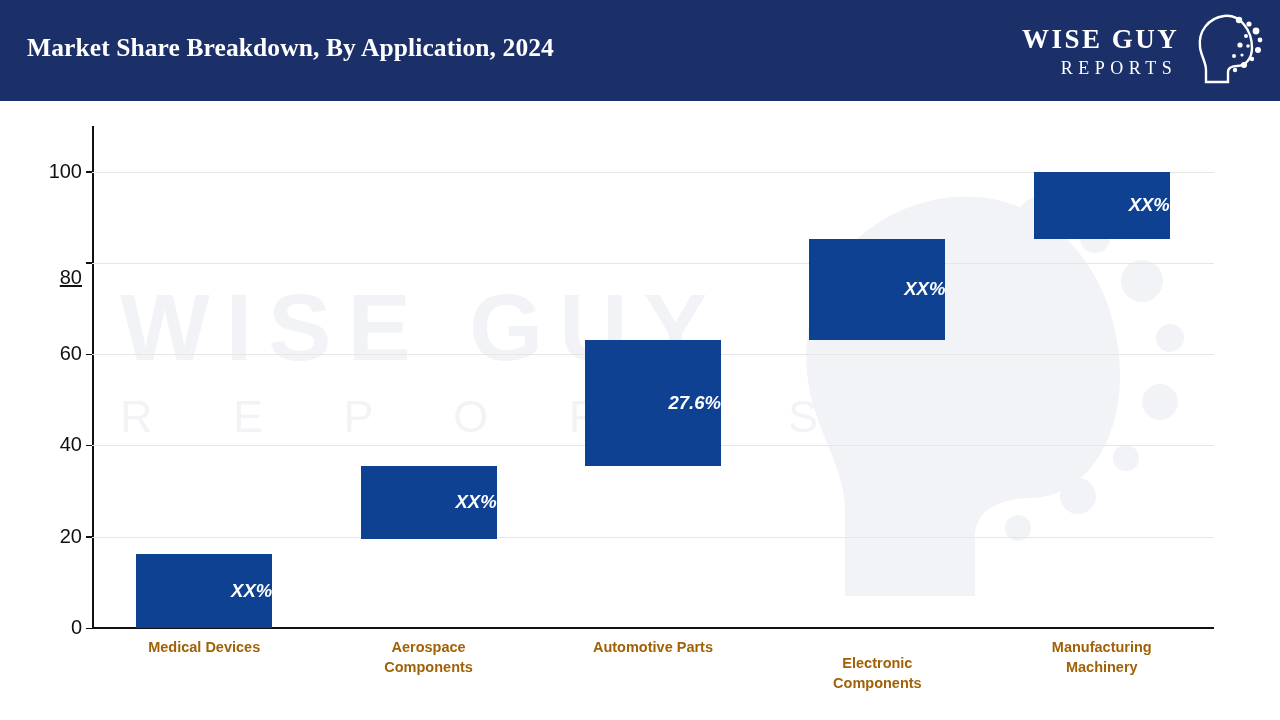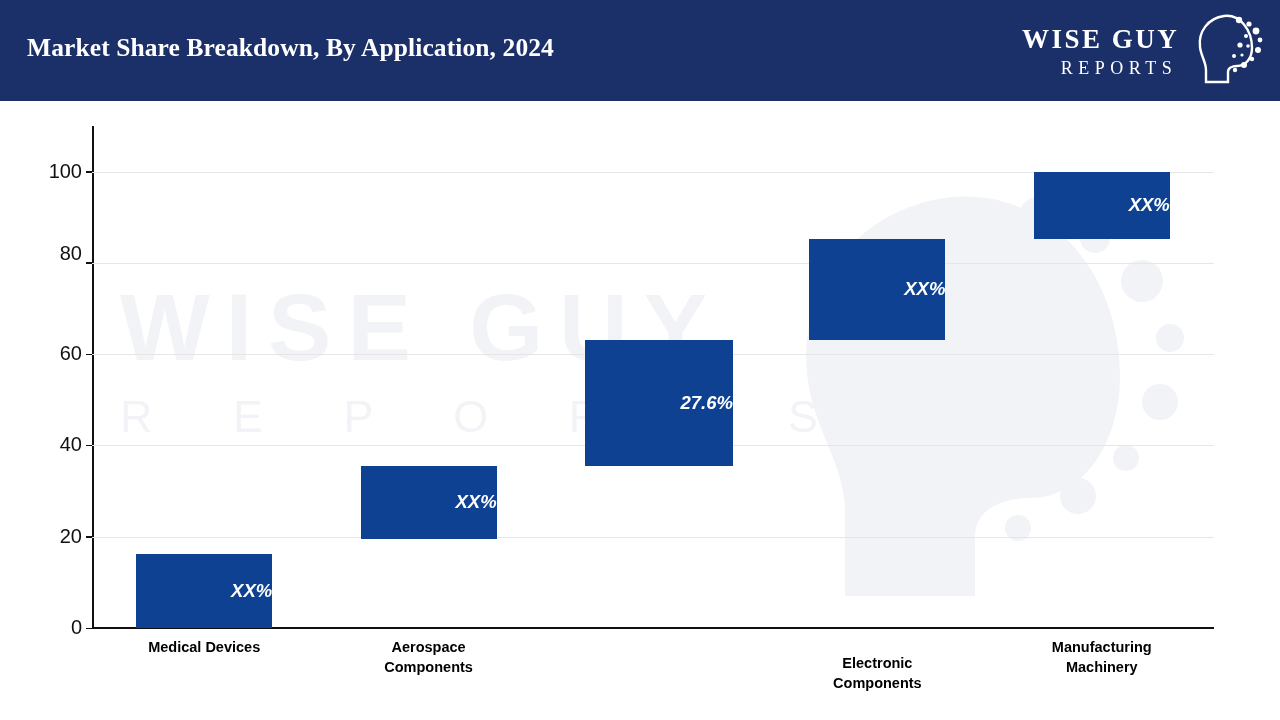--- a/index.html
+++ b/index.html
@@ -195,21 +195,21 @@
     font-size: 18.5px;
     font-weight: bold;
     white-space: nowrap;
   }
 
   .cat-label {
     position: absolute;
     text-align: center;
     font-size: 14.5px;
     font-weight: bold;
-    color: #000000;
+    color: #a16207;
     line-height: 20px;
   }
 </style>
 </head>
 <body>
 
 <div id="page">
 
   <div id="header">
     <div id="header-title">Market Share Breakdown, By Application, 2024</div>
@@ -257,21 +257,21 @@
         <circle cx="252" cy="262" r="12" fill="#f2f3f6"></circle>
         <circle cx="300" cy="256" r="9" fill="#f2f3f6"></circle>
       </svg>
     </div>
 
     <div id="ytick-labels">
         <div class="ytick-label" style="top: 490px;">0</div>
         <div class="ytick-label" style="top: 398.727px;">20</div>
         <div class="ytick-label" style="top: 307.455px;">40</div>
         <div class="ytick-label" style="top: 216.182px;">60</div>
-        <div class="ytick-label" style="top: 116px;">80</div>
+        <div class="ytick-label" style="top: 140px; text-decoration: underline;">80</div>
         <div class="ytick-label" style="top: 33.6364px;">100</div>
       </div>
 
     <div id="plot">
       <div class="axis-y"></div>
       <div class="axis-x"></div>
     <div class="tick-mark" style="top: 501.5px;"></div>
         <div class="gridline" style="top: 410.727px;"></div>
         <div class="tick-mark" style="top: 410.227px;"></div>
         <div class="gridline" style="top: 319.455px;"></div>
@@ -281,37 +281,40 @@
         <div class="gridline" style="top: 136.909px;"></div>
         <div class="tick-mark" style="top: 136.409px;"></div>
         <div class="gridline" style="top: 45.6364px;"></div>
         <div class="tick-mark" style="top: 45.1364px;"></div>
         <div class="bar" style="left: 44.2px; top: 427.613px; width: 136px; height: 74.3873px; background: rgb(14, 65, 145);">
           <span class="bar-label">XX%</span>
         </div>
         <div class="bar" style="left: 268.6px; top: 339.535px; width: 136px; height: 73.9309px; background: rgb(14, 65, 145);">
           <span class="bar-label">XX%</span>
         </div>
-        <div class="bar" style="left: 493px; top: 213.578px; width: 148px; height: 125.956px; background: rgb(14, 65, 145);">
+        <div class="bar" style="left: 493px; top: 213.578px; width: 136px; height: 125.956px; background: rgb(14, 65, 145);">
           <span class="bar-label">27.6%</span>
         </div>
         <div class="bar" style="left: 717.4px; top: 112.722px; width: 136px; height: 100.856px; background: rgb(14, 65, 145);">
           <span class="bar-label">XX%</span>
         </div>
         <div class="bar" style="left: 941.8px; top: 45.6364px; width: 136px; height: 67.0855px; background: rgb(14, 65, 145);">
           <span class="bar-label">XX%</span>
         </div>
       </div>
   <div class="cat-label" style="left: 92px; top: 536px; width: 224.4px;">
         <div>Medical Devices</div>
       </div>
       <div class="cat-label" style="left: 316.4px; top: 536px; width: 224.4px;">
         <div>Aerospace</div>
         <div>Components</div>
       </div>
+      <div class="cat-label" style="left: 540.8px; top: 536px; width: 224.4px;">
+        <div>Automotive Parts</div>
+      </div>
       <div class="cat-label" style="left: 765.2px; top: 552px; width: 224.4px;">
         <div>Electronic</div>
         <div>Components</div>
       </div>
       <div class="cat-label" style="left: 989.6px; top: 536px; width: 224.4px;">
         <div>Manufacturing</div>
         <div>Machinery</div>
       </div>
     </div>
 </div>

